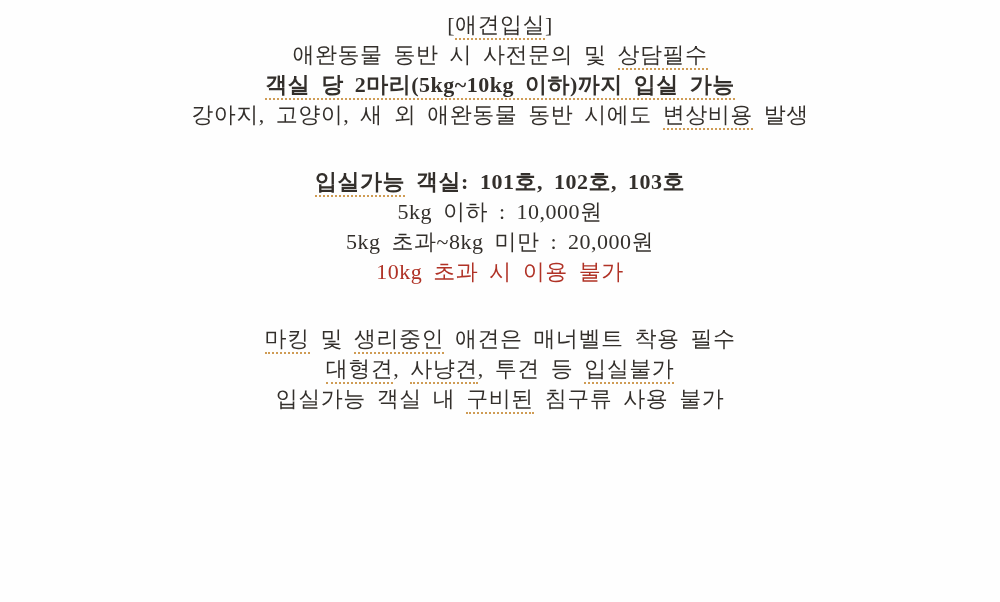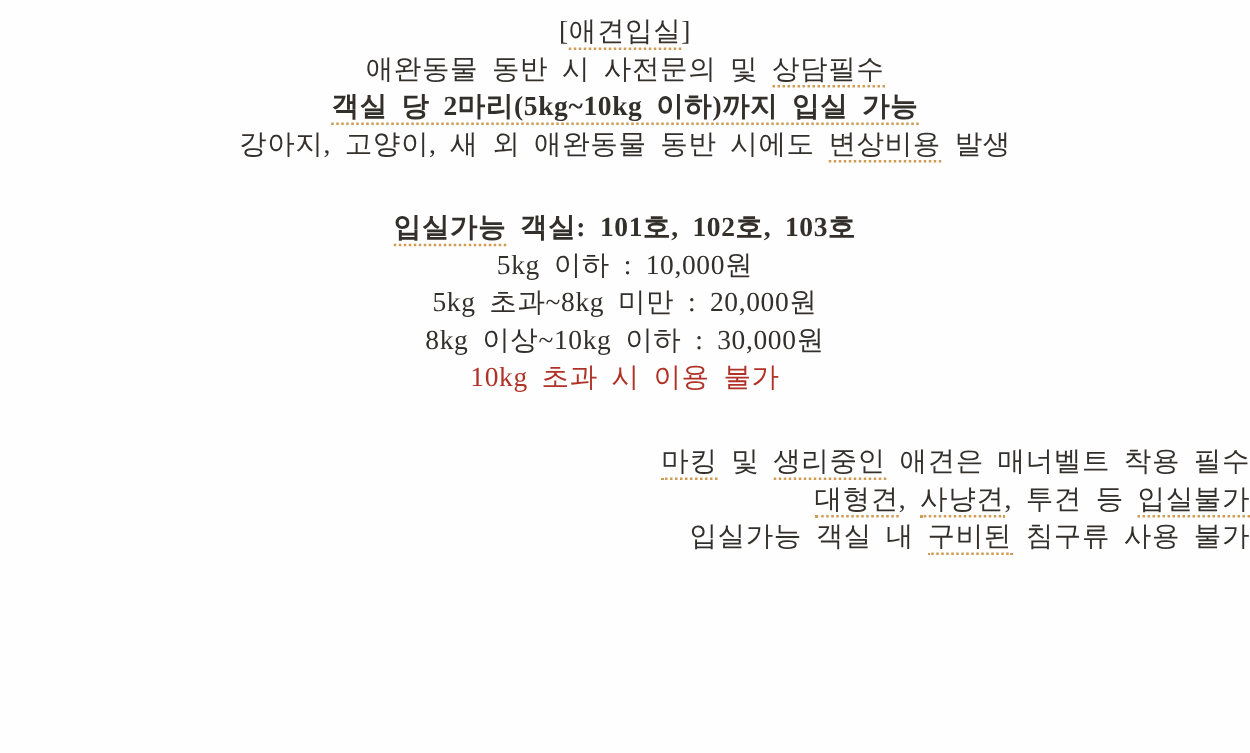--- a/index.html
+++ b/index.html
@@ -21,21 +21,21 @@
     color: var(--text-color);
     overflow: hidden;
   }
   .doc {
     padding-top: 10px;
     text-align: center;
   }
   .block {
     margin-bottom: 37px;
   }
-  .block:last-child { margin-bottom: 0; text-align: right; }
+  .block:last-child { margin-bottom: 0; }
   .line {
     font-size: 22px;
     line-height: 30px;
     letter-spacing: 0.5px;
     word-spacing: 5px;
     white-space: nowrap;
   }
   .line.bold { font-weight: bold; }
   .line.red { color: var(--red-color); font-weight: normal; }
   .u {
@@ -50,21 +50,20 @@
     <div class="block">
       <div class="line"><span>[</span><span class="u">애견입실</span><span>]</span></div>
       <div class="line"><span>애완동물 동반 시 사전문의 및 </span><span class="u">상담필수</span></div>
       <div class="line bold"><span class="u">객실 당 2마리(5kg~10kg 이하)까지 입실 가능</span></div>
       <div class="line"><span>강아지, 고양이, 새 외 애완동물 동반 시에도 </span><span class="u">변상비용</span><span> 발생</span></div>
     </div>
     <div class="block">
       <div class="line bold"><span class="u">입실가능</span><span> 객실: 101호, 102호, 103호</span></div>
       <div class="line"><span>5kg 이하 : 10,000원</span></div>
       <div class="line"><span>5kg 초과~8kg 미만 : 20,000원</span></div>
-      <div class="line"><span>8kg 이상~10kg 이하 : 30,000원</span></div>
       <div class="line bold red"><span>10kg 초과 시 이용 불가</span></div>
     </div>
     <div class="block">
       <div class="line"><span class="u">마킹</span><span> 및 </span><span class="u">생리중인</span><span> 애견은 매너벨트 착용 필수</span></div>
       <div class="line"><span class="u">대형견</span><span>, </span><span class="u">사냥견</span><span>, 투견 등 </span><span class="u">입실불가</span></div>
       <div class="line"><span>입실가능 객실 내 </span><span class="u">구비된</span><span> 침구류 사용 불가</span></div>
     </div>
   </div>
 
 </body></html>

